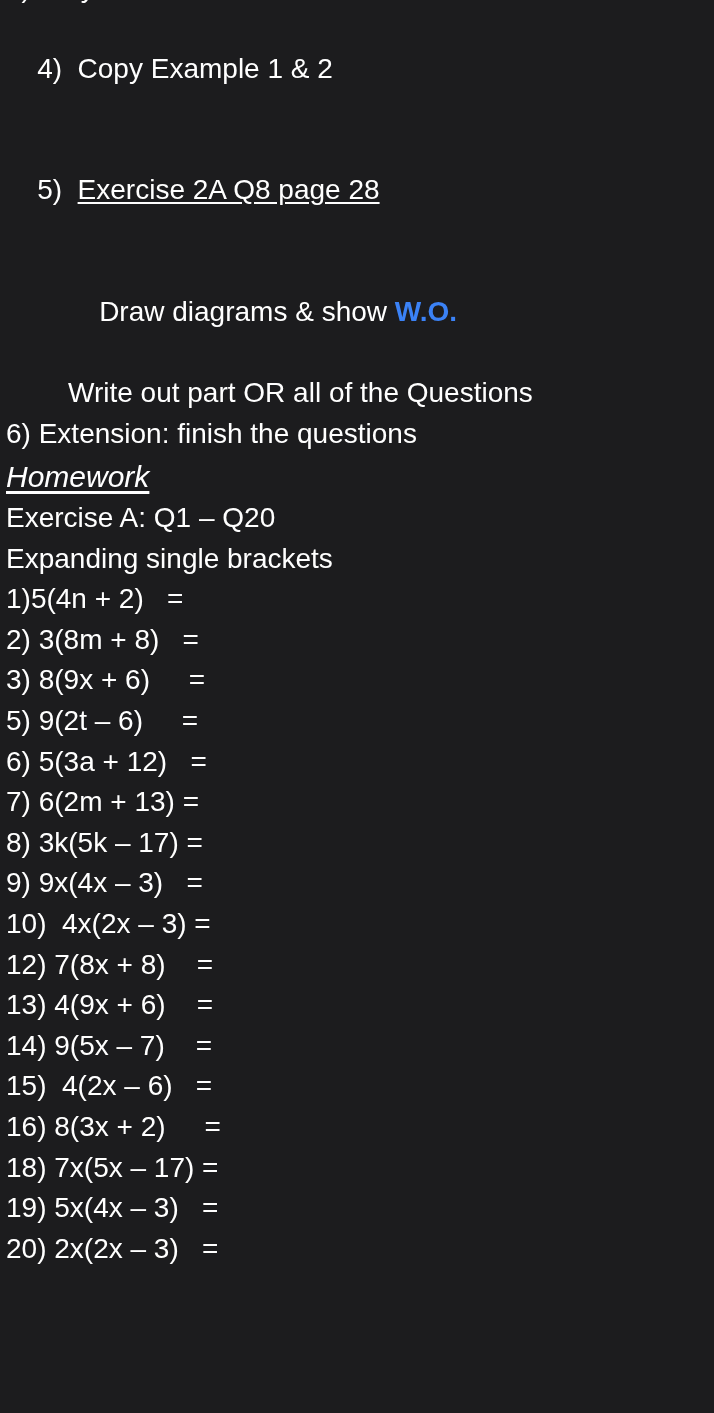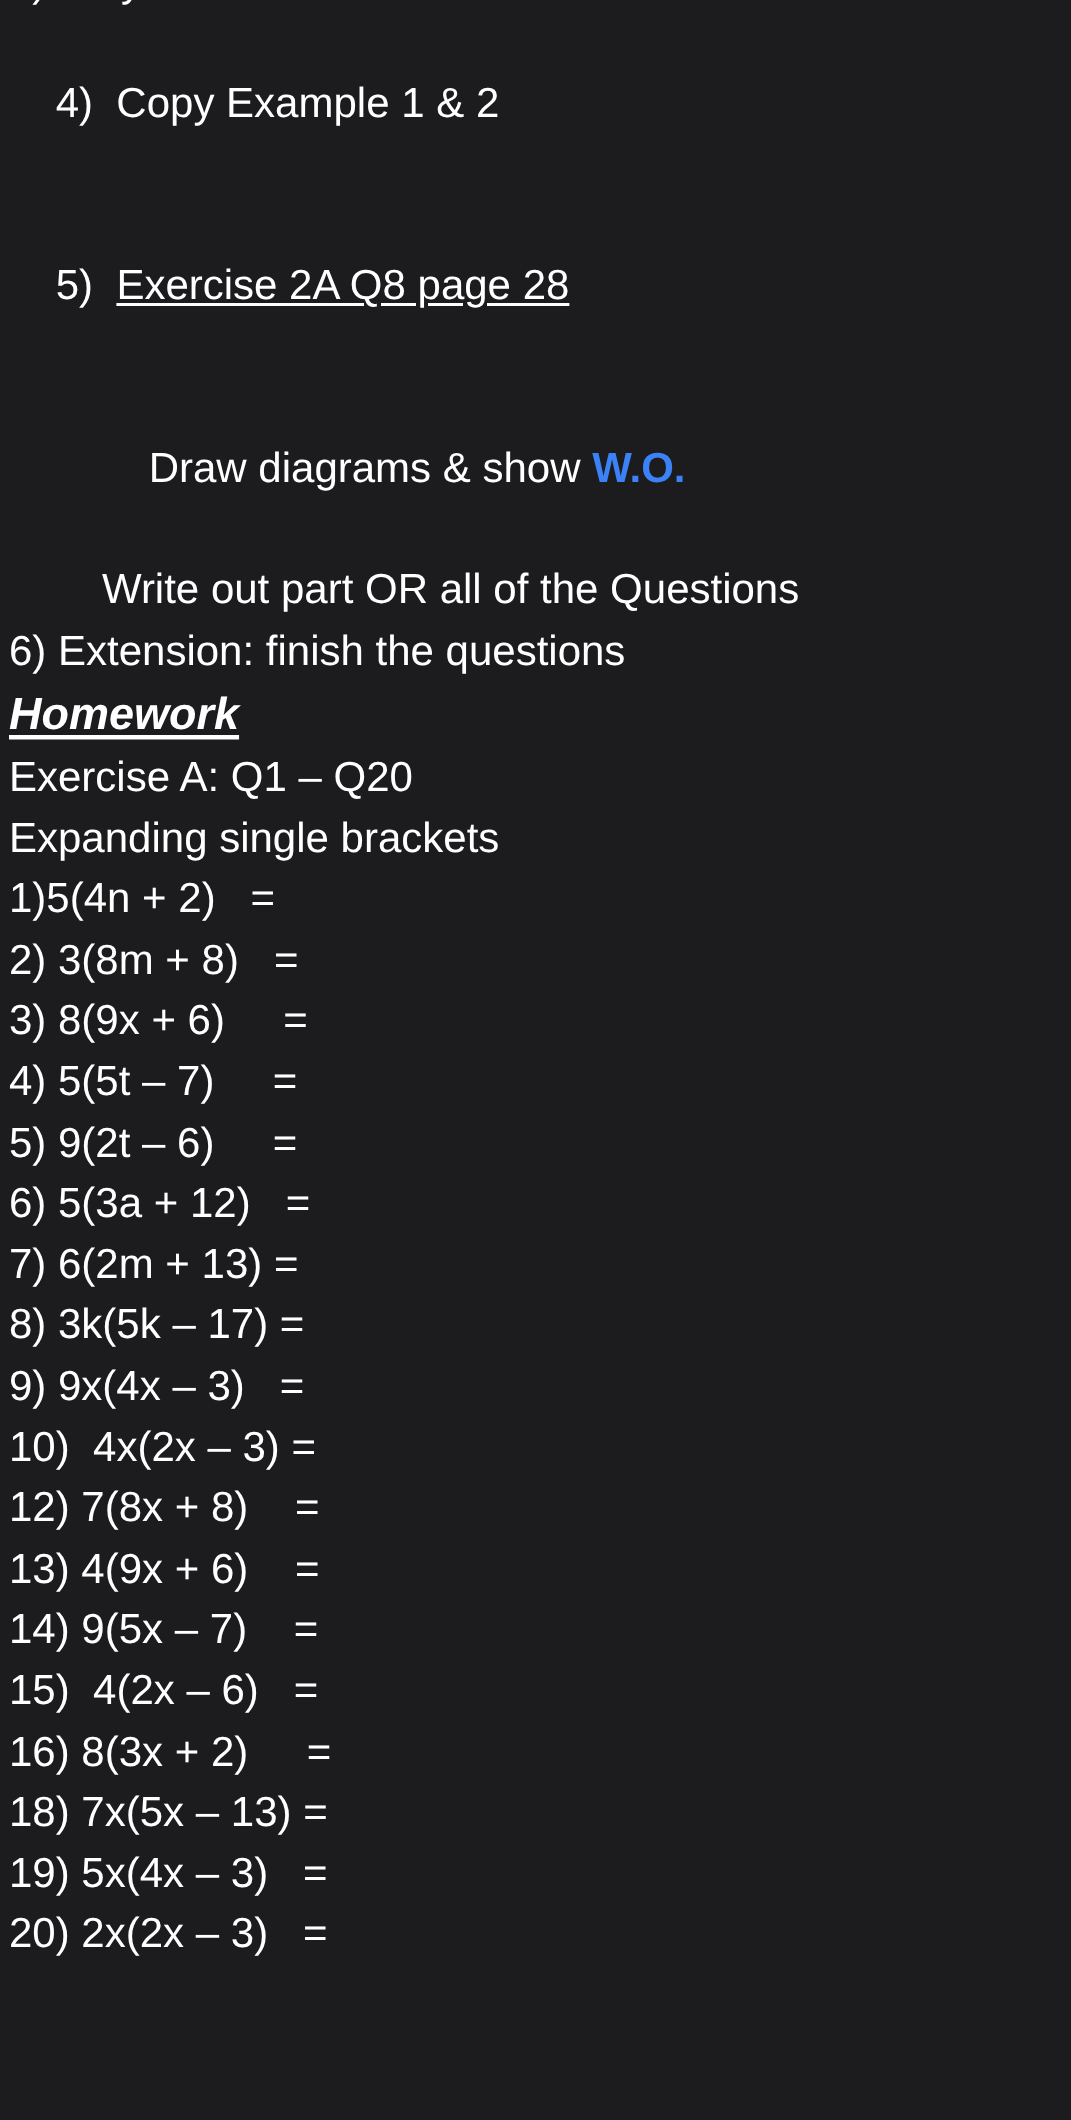--- a/index.html
+++ b/index.html
@@ -34,21 +34,21 @@
     transform: translateY(-20px);
   }
   .wo {
     color: #3b82f6;
     font-weight: bold;
   }
   .indent {
     padding-left: 62px;
   }
   .hw-heading {
-    font-weight: 700;
+    font-weight: 400;
     font-style: italic;
     text-decoration: underline;
     text-underline-offset: 4px;
     font-size: 30px;
   }
 </style>
 </head>
 <body>
 
 <div class="page">
@@ -74,29 +74,28 @@
   <div class="line">6) Extension: finish the questions</div>
 
   <div class="hw-heading">Homework</div>
 
   <div class="line">Exercise A: Q1 – Q20</div>
   <div class="line">Expanding single brackets</div>
 
   <div class="line">1)5(4n + 2)   =</div>
   <div class="line">2) 3(8m + 8)   =</div>
   <div class="line">3) 8(9x + 6)     =</div>
-  <div class="line">4) 5(5t – 7)     =</div>
   <div class="line">5) 9(2t – 6)     =</div>
   <div class="line">6) 5(3a + 12)   =</div>
   <div class="line">7) 6(2m + 13) =</div>
   <div class="line">8) 3k(5k – 17) =</div>
   <div class="line">9) 9x(4x – 3)   =</div>
   <div class="line">10)  4x(2x – 3) =</div>
   <div class="line">12) 7(8x + 8)    =</div>
   <div class="line">13) 4(9x + 6)    =</div>
   <div class="line">14) 9(5x – 7)    =</div>
   <div class="line">15)  4(2x – 6)   =</div>
   <div class="line">16) 8(3x + 2)     =</div>
-  <div class="line">18) 7x(5x – 13) =</div>
+  <div class="line">18) 7x(5x – 17) =</div>
   <div class="line">19) 5x(4x – 3)   =</div>
   <div class="line">20) 2x(2x – 3)   =</div>
 
 </div>
 
 </body></html>

